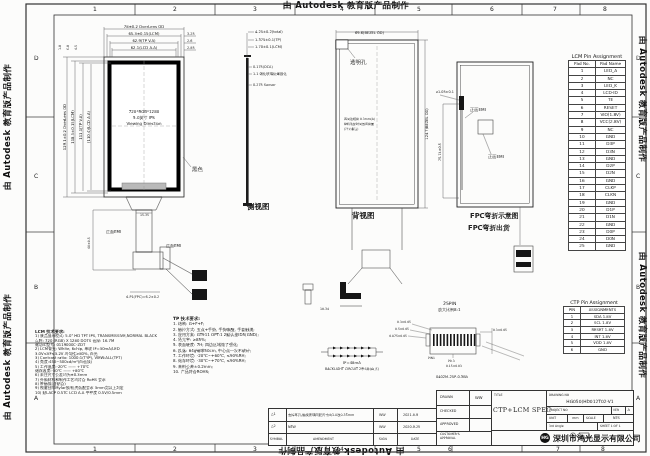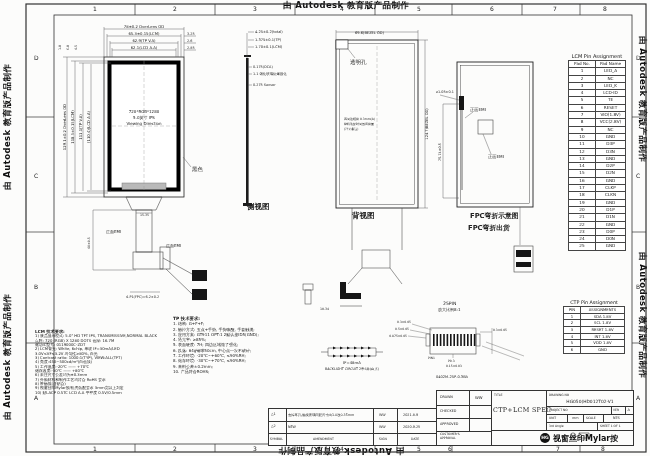--- a/index.html
+++ b/index.html
@@ -630,16 +630,16 @@
     <span class="abs" style="left:132px;top:32.5px;">
       <svg width="22" height="7" viewBox="0 0 22 7">
           <circle cx="4" cy="3.5" r="2.6" fill="none" stroke="#333" stroke-width="0.6"></circle>
           <circle cx="4" cy="3.5" r="0.8" fill="#333"></circle>
           <path d="M10 1 L20 1 L20 6 L10 6 Z M10 1 L13 3.5 L10 6" fill="none" stroke="#333" stroke-width="0.6"></path>
         </svg>
     </span>
     <div class="cellt" style="left:163px;top:33px;font-size:3px;">SHEET 1 OF 1</div>
 
     <span class="abs" style="left:103px;top:41.5px;width:10px;height:10px;border-radius:50%;background:#111;color:#fff;font-size:4.5px;font-weight:bold;display:flex;align-items:center;justify-content:center;">HG</span>
-    <div class="cellt" style="left:116px;top:41.5px;font-size:8px;font-weight:bold;color:#111;">视窗丝印Mylar按</div>
+    <div class="cellt" style="left:116px;top:41.5px;font-size:8px;font-weight:bold;color:#111;">深圳市鸿光显示有限公司</div>
   </div>
 
 </div>
 
 </body></html>

